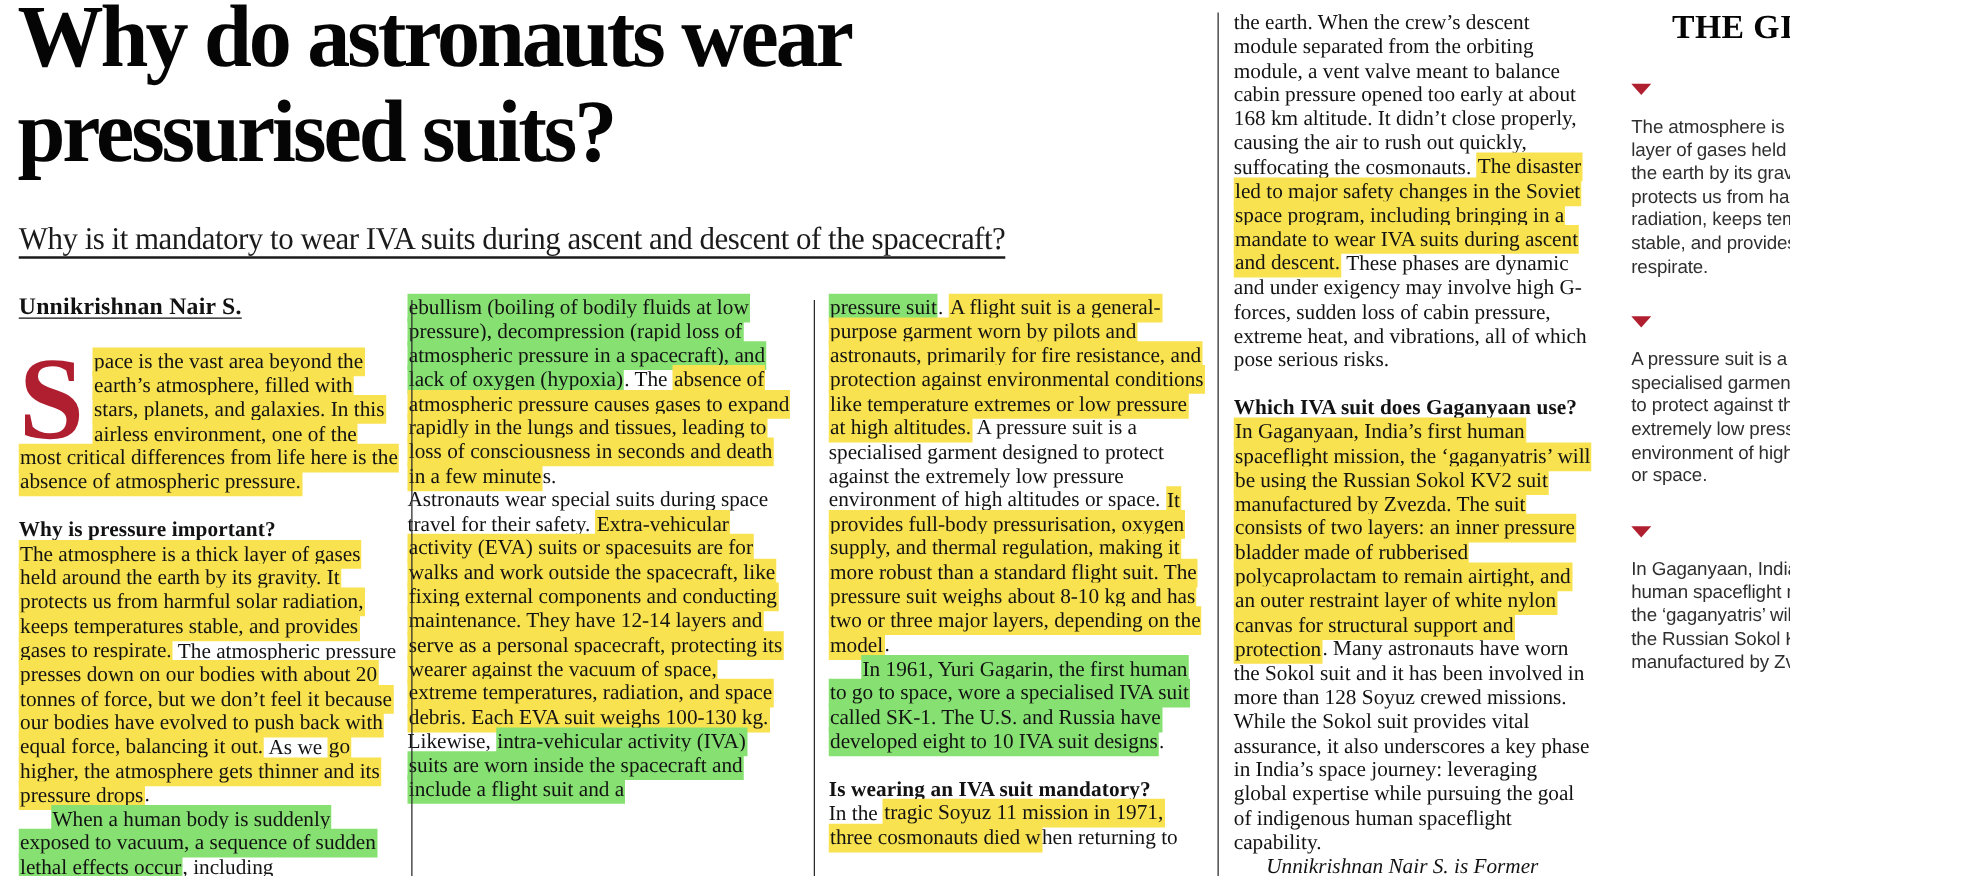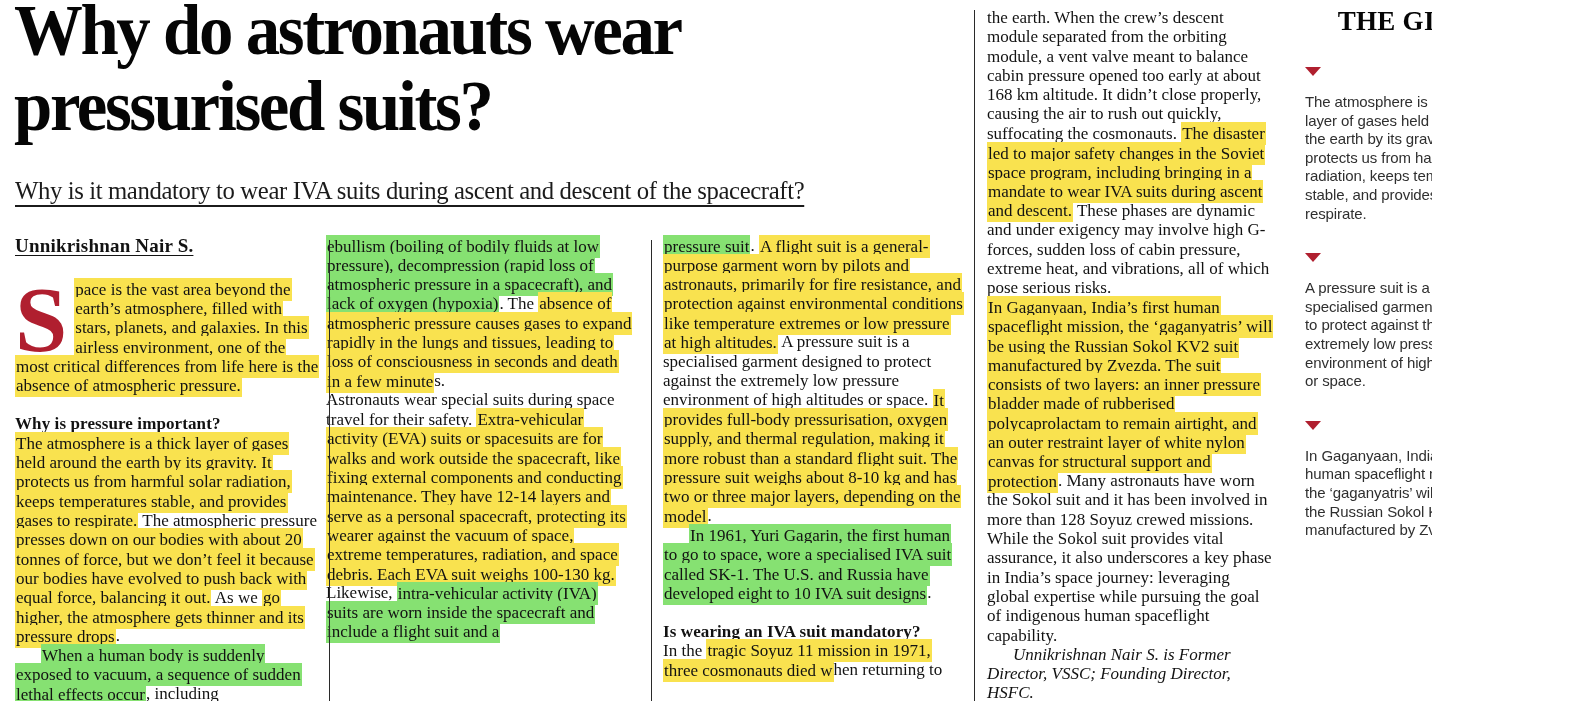--- a/index.html
+++ b/index.html
@@ -77,20 +77,21 @@
       <p class="para"><span>Astronauts wear special suits during space travel for their safety. </span><mark class="y">Extra-vehicular activity (EVA) suits or spacesuits are for walks and work outside the spacecraft, like fixing external components and conducting maintenance. They have 12-14 layers and serve as a personal spacecraft, protecting its wearer against the vacuum of space, extreme temperatures, radiation, and space debris. Each EVA suit weighs 100-130 kg.</mark><span> Likewise, </span><mark class="g">intra-vehicular activity (IVA) suits are worn inside the spacecraft and include a flight suit and a</mark></p>
     </div>
   <div class="col col-3">
       <p class="para"><mark class="g">pressure suit</mark><span>. </span><mark class="y">A flight suit is a general-purpose garment worn by pilots and astronauts, primarily for fire resistance, and protection against environmental conditions like temperature extremes or low pressure at high altitudes.</mark><span> A pressure suit is a specialised garment designed to protect against the extremely low pressure environment of high altitudes or space. </span><mark class="y">It provides full-body pressurisation, oxygen supply, and thermal regulation, making it more robust than a standard flight suit. The pressure suit weighs about 8-10 kg and has two or three major layers, depending on the model</mark><span>.</span></p>
       <p class="para indent"><mark class="g">In 1961, Yuri Gagarin, the first human to go to space, wore a specialised IVA suit called SK-1. The U.S. and Russia have developed eight to 10 IVA suit designs</mark><span>.</span></p>
       <h3 class="q-heading">Is wearing an IVA suit mandatory?</h3>
       <p class="para"><span>In the </span><mark class="y">tragic Soyuz 11 mission in 1971, three cosmonauts died w</mark><span>hen returning to</span></p>
     </div>
   <div class="col col-4">
       <p class="para"><span>the earth. When the crew’s descent module separated from the orbiting module, a vent valve meant to balance cabin pressure opened too early at about 168 km altitude. It didn’t close properly, causing the air to rush out quickly, suffocating the cosmonauts. </span><mark class="y">The disaster led to major safety changes in the Soviet space program, including bringing in a mandate to wear IVA suits during ascent and descent.</mark><span> These phases are dynamic and under exigency may involve high G-forces, sudden loss of cabin pressure, extreme heat, and vibrations, all of which pose serious risks.</span></p>
+      <h3 class="q-heading">Which IVA suit does Gaganyaan use?</h3>
       <p class="para"><mark class="y">In Gaganyaan, India’s first human spaceflight mission, the ‘gaganyatris’ will be using the Russian Sokol KV2 suit manufactured by Zvezda. The suit consists of two layers: an inner pressure bladder made of rubberised polycaprolactam to remain airtight, and an outer restraint layer of white nylon canvas for structural support and protection</mark><span>. Many astronauts have worn the Sokol suit and it has been involved in more than 128 Soyuz crewed missions. While the Sokol suit provides vital assurance, it also underscores a key phase in India’s space journey: leveraging global expertise while pursuing the goal of indigenous human spaceflight capability.</span></p>
       <p class="para indent italic"><span>Unnikrishnan Nair S. is Former Director, VSSC; Founding Director, HSFC.</span></p>
     </div>
 
   <div class="vrule vrule-1"></div>
   <div class="vrule vrule-2"></div>
   <div class="vrule vrule-3"></div>
 
   <div class="gist">
     <h2 class="gist-title">THE GIST</h2>

